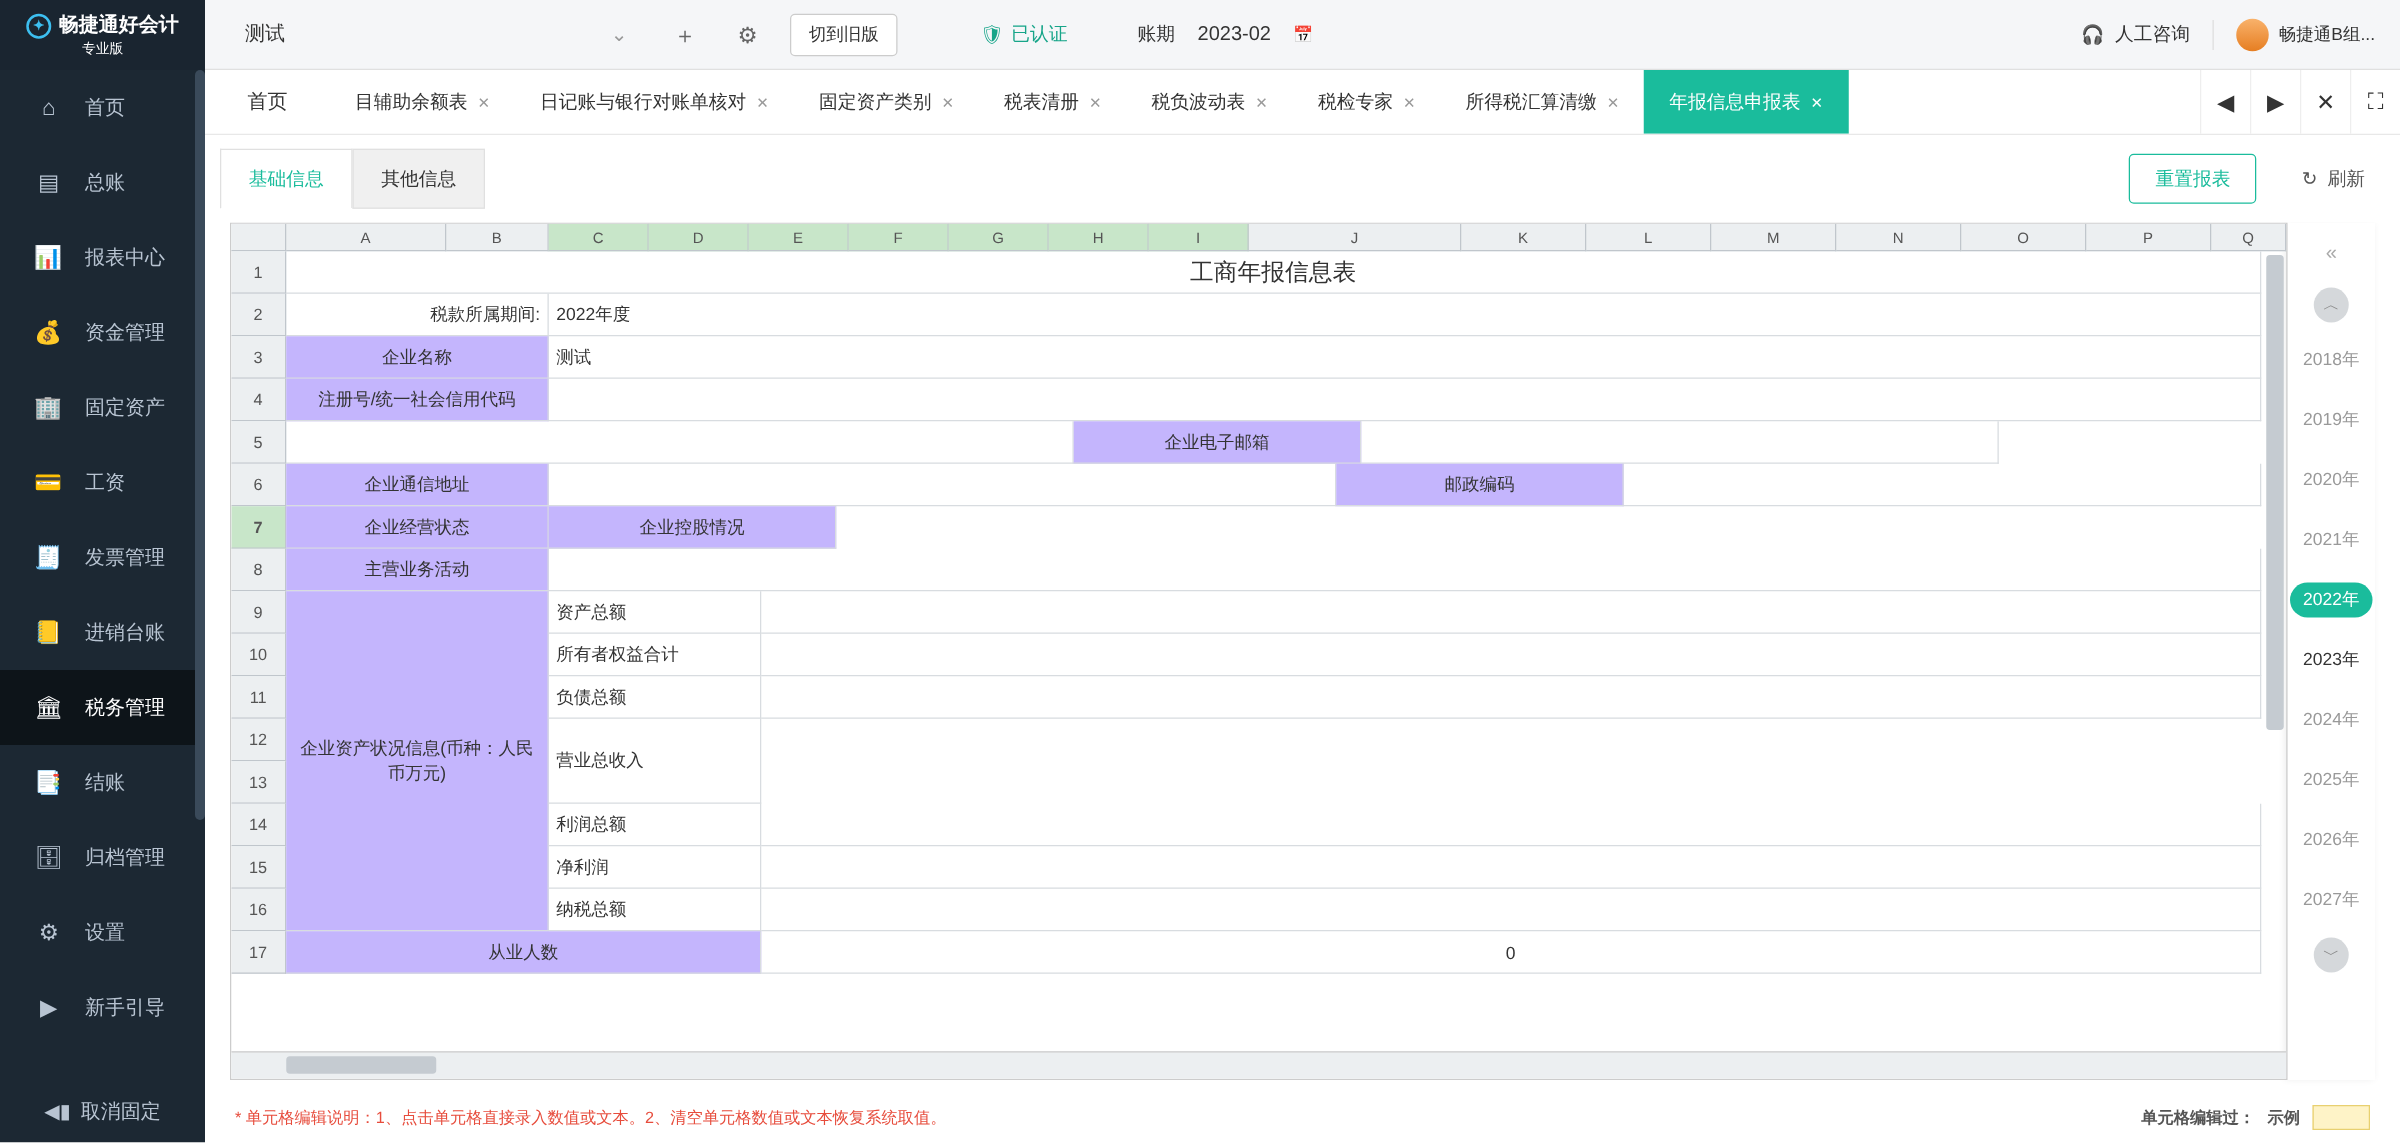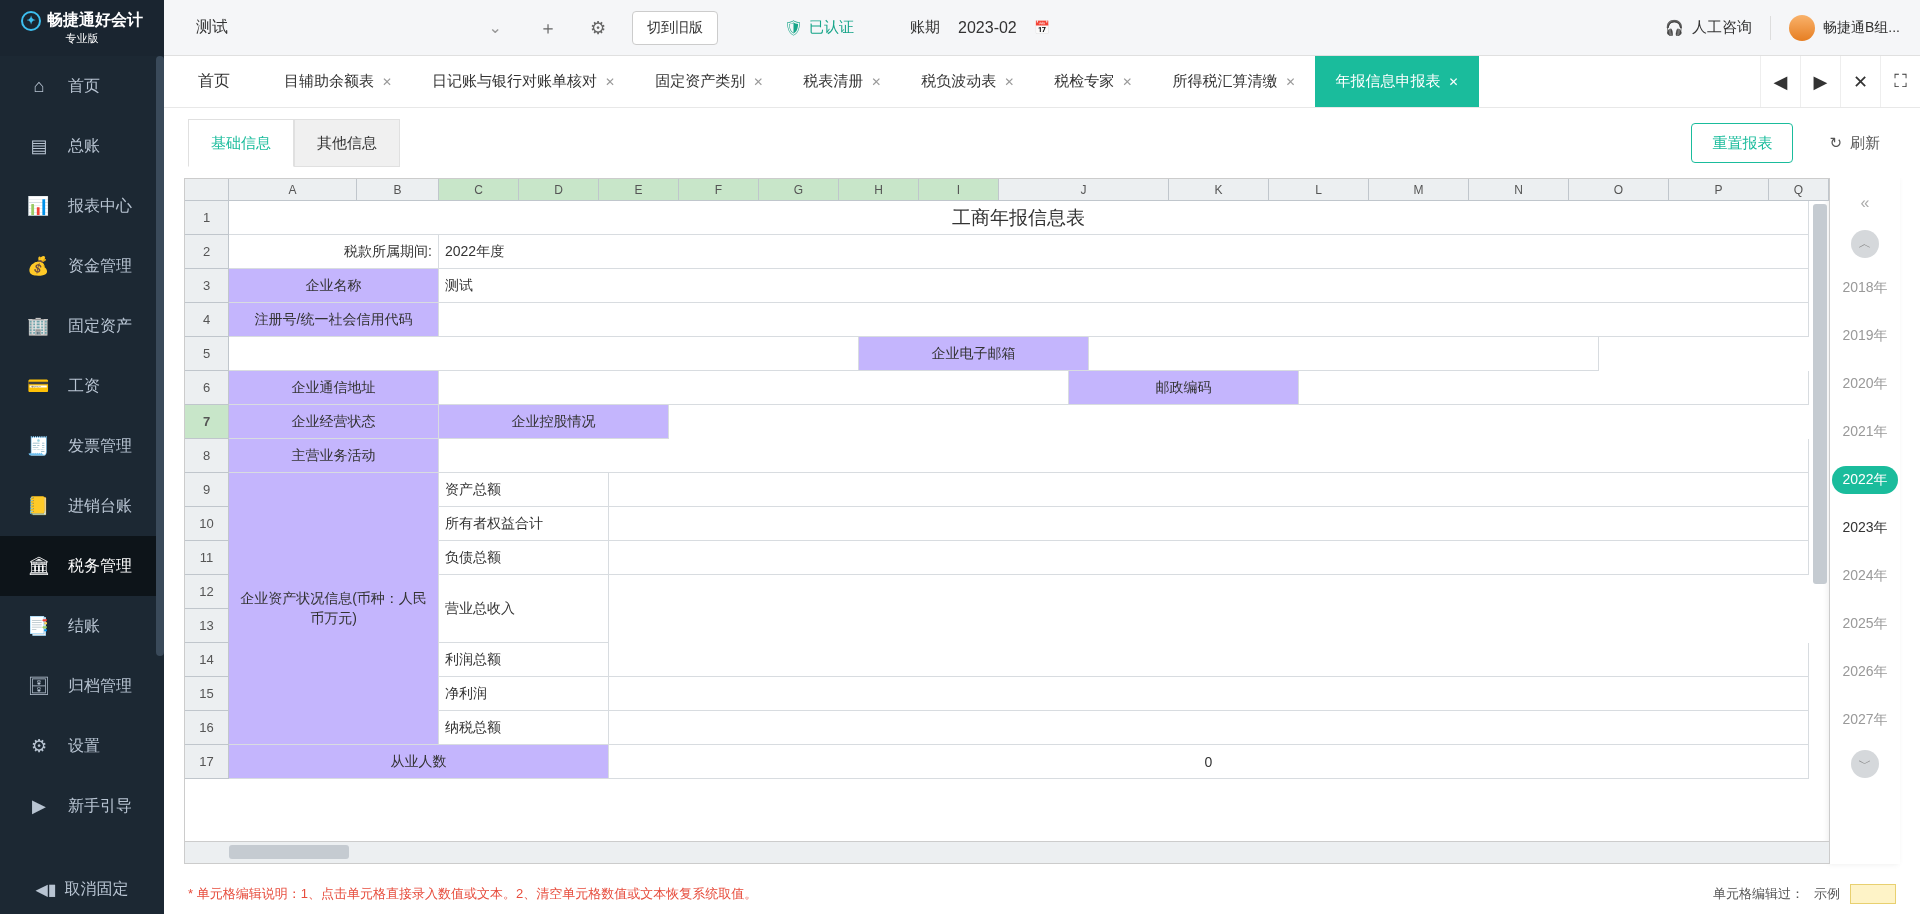--- a/index.html
+++ b/index.html
@@ -41,21 +41,21 @@
 
 .tab-strip { height: 52px; background: #fff; display: flex; align-items: stretch; border-bottom: 1px solid #e8e8e8; }
 .tab-home { width: 100px; display: flex; align-items: center; justify-content: center; font-size: 16px; cursor: pointer; }
 .tab { padding: 0 20px; display: flex; align-items: center; gap: 8px; font-size: 15px; cursor: pointer; position: relative; }
 .tab.active { background: #1abc9c; color: #fff; }
 .tab-close { font-size: 12px; color: #999; }
 .tab.active .tab-close { color: #fff; }
 .tab-nav { width: 40px; display: flex; align-items: center; justify-content: center; cursor: pointer; font-size: 18px; border-left: 1px solid #eee; }
 
 
-.sub-bar { height: 70px; display: flex; align-items: center; padding: 0 24px; gap: 0; }
+.sub-bar { height: 70px; display: flex; align-items: center; padding: 0 12px; gap: 0; }
 .sub-tab { height: 48px; padding: 0 22px; display: flex; align-items: center; font-size: 15px; background: #f0f0f0; cursor: pointer; border: 1px solid #e0e0e0; }
 .sub-tab.active { background: #fff; color: #1abc9c; border-bottom-color: #fff; }
 .sub-spacer { flex: 1; }
 .btn-outline { height: 40px; padding: 0 20px; border: 1px solid #1abc9c; color: #1abc9c; border-radius: 4px; display: flex; align-items: center; cursor: pointer; font-size: 15px; margin-right: 20px; }
 .btn-refresh { height: 40px; padding: 0 16px; display: flex; align-items: center; gap: 8px; cursor: pointer; font-size: 15px; color: #555; }
 
 
 .sheet-wrapper { flex: 1; display: flex; padding: 0 20px 10px 20px; overflow: hidden; position: relative; }
 .sheet { flex: 1; border: 1px solid #ccc; overflow: hidden; position: relative; display: flex; flex-direction: column; }
 .col-headers { display: flex; height: 22px; background: #eceff1; }
@@ -83,21 +83,21 @@
 .year-collapse { height: 30px; display: flex; align-items: center; justify-content: center; color: #aaa; cursor: pointer; font-size: 16px; margin-bottom: 6px; }
 .year-nav-btn { width: 28px; height: 28px; border-radius: 50%; background: #d5d8db; color: #888; display: flex; align-items: center; justify-content: center; cursor: pointer; margin: 6px 0; }
 .year-item { height: 48px; display: flex; align-items: center; justify-content: center; font-size: 14px; color: #999; cursor: pointer; width: 100%; }
 .year-item.active { position: relative; }
 .year-item.active span { background: #1abc9c; color: #fff; padding: 5px 10px; border-radius: 14px; }
 .year-item.near { color: #333; }
 
 
 .footer-note { height: 40px; display: flex; align-items: center; padding: 0 24px; font-size: 13px; }
 .footer-note-left { color: #e74c3c; flex: 1; }
-.footer-note-right { display: flex; align-items: center; gap: 10px; color: #555; }
+.footer-note-right { display: flex; align-items: center; gap: 10px; color: #555; font-weight: bold; }
 .example-swatch { width: 46px; height: 20px; background: #fef3c7; border: 1px solid #e8d070; }
 
 
 .cw-A { width: 210px; } 
 .cw-B { width: 82px; }
 .cw-C { width: 80px; }
 .cw-D { width: 80px; }
 .cw-E { width: 80px; }
 .cw-F { width: 80px; }
 .cw-G { width: 80px; }

